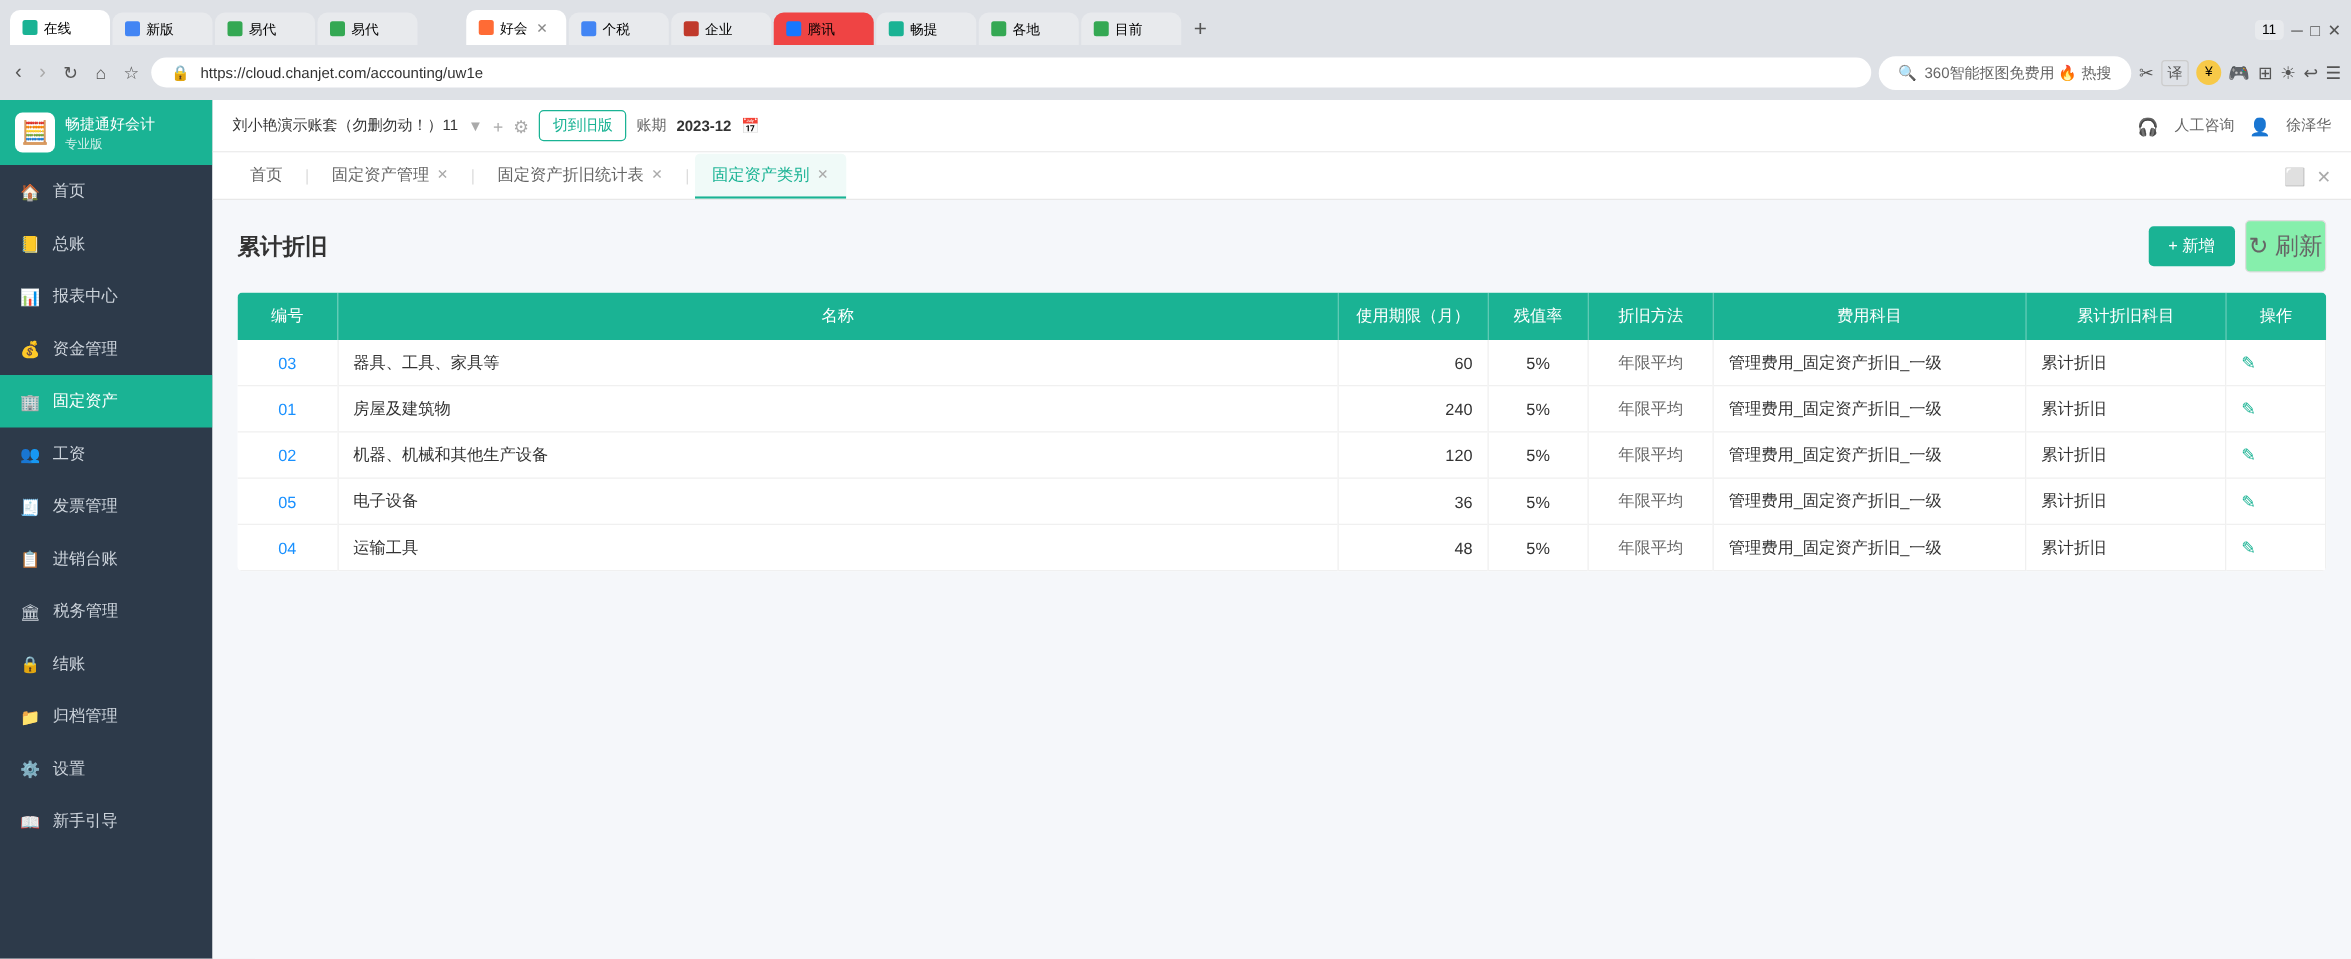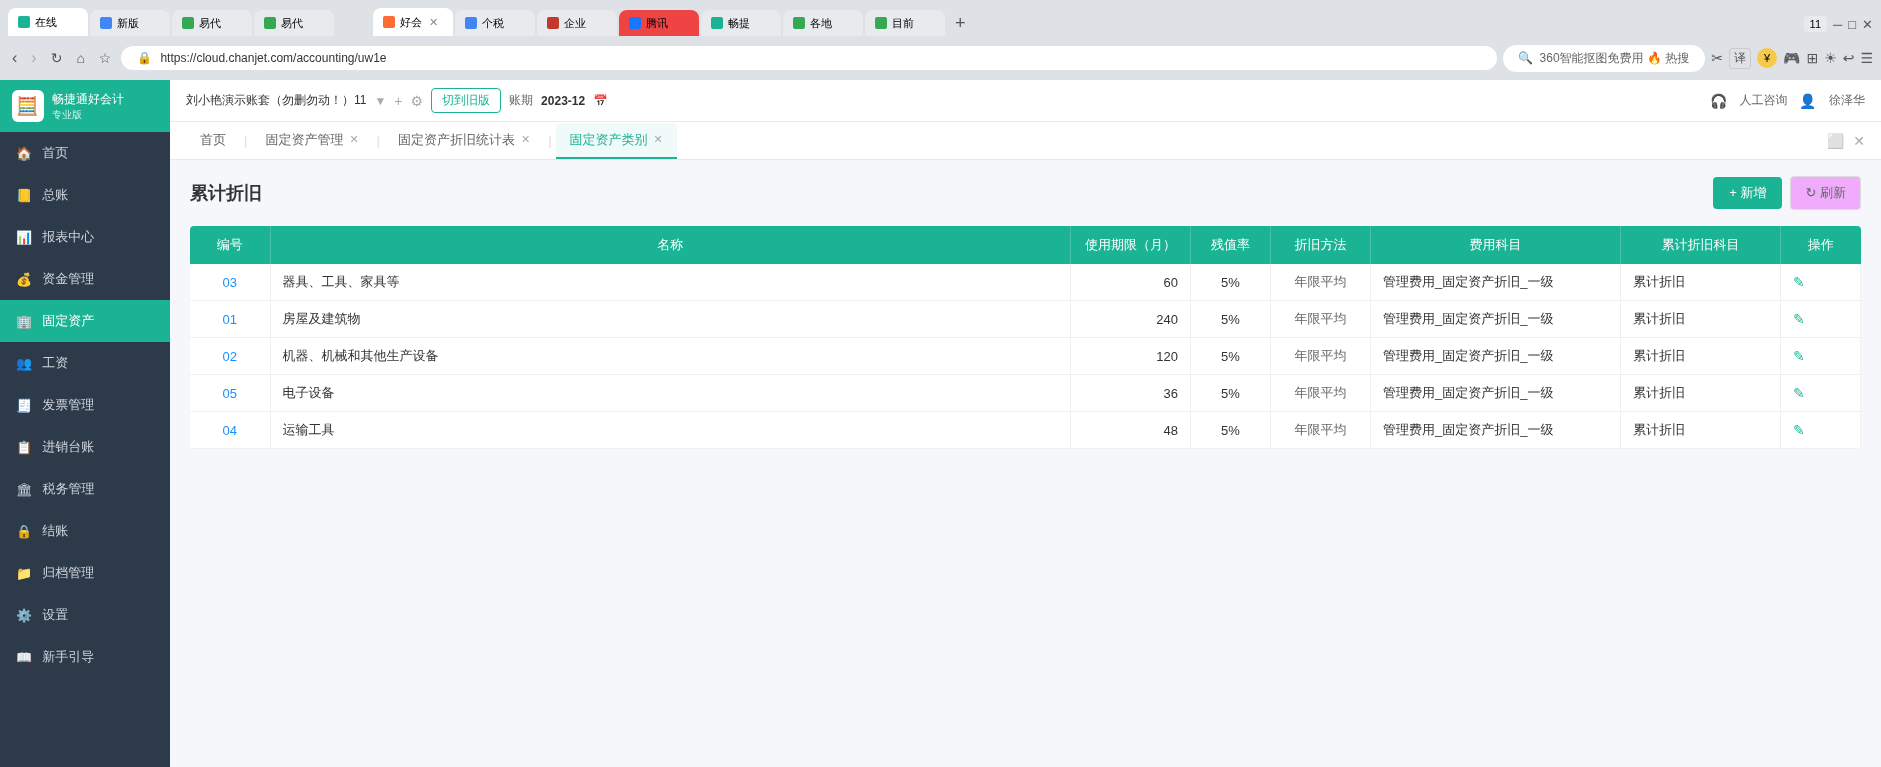--- a/index.html
+++ b/index.html
@@ -27,21 +27,21 @@
     .page-tab-close { color: #aaa; font-size: 11px; }
 
     
     .content-area { flex: 1; padding: 16px 20px; overflow-y: auto; }
 
     
     .page-header { display: flex; align-items: center; justify-content: space-between; margin-bottom: 16px; }
     .page-title { font-size: 18px; font-weight: bold; color: #333; }
     .header-actions { display: flex; align-items: center; gap: 8px; }
     .btn-add { background: #1ab394; color: #fff; border: none; border-radius: 4px; padding: 7px 16px; font-size: 13px; cursor: pointer; display: flex; align-items: center; gap: 4px; }
-    .btn-refresh { background: #f0abfc; color: #666; border: 1px solid #ddd; border-radius: 4px; padding: 7px 14px; font-size: 13px; cursor: pointer; display: flex; align-items: center; gap: 4px; }
+    .btn-refresh { background: #86efac; color: #666; border: 1px solid #ddd; border-radius: 4px; padding: 7px 2px; font-size: 19px; cursor: pointer; display: flex; align-items: center; gap: 4px; }
 
     
     .data-table { width: 100%; border-collapse: collapse; background: #fff; border-radius: 4px; overflow: hidden; }
     .data-table thead tr { background: #1ab394; color: #fff; }
     .data-table thead th { padding: 10px 12px; text-align: center; font-size: 13px; font-weight: normal; border-right: 1px solid rgba(255,255,255,0.2); }
     .data-table thead th:last-child { border-right: none; }
     .data-table tbody tr { border-bottom: 1px solid #f0f0f0; }
     .data-table tbody td { padding: 9px 12px; text-align: center; font-size: 13px; color: #333; border-right: 1px solid #f0f0f0; }
     .data-table tbody td:nth-child(2) { text-align: left; }
     .data-table tbody td:nth-child(5) { color: #666; }

